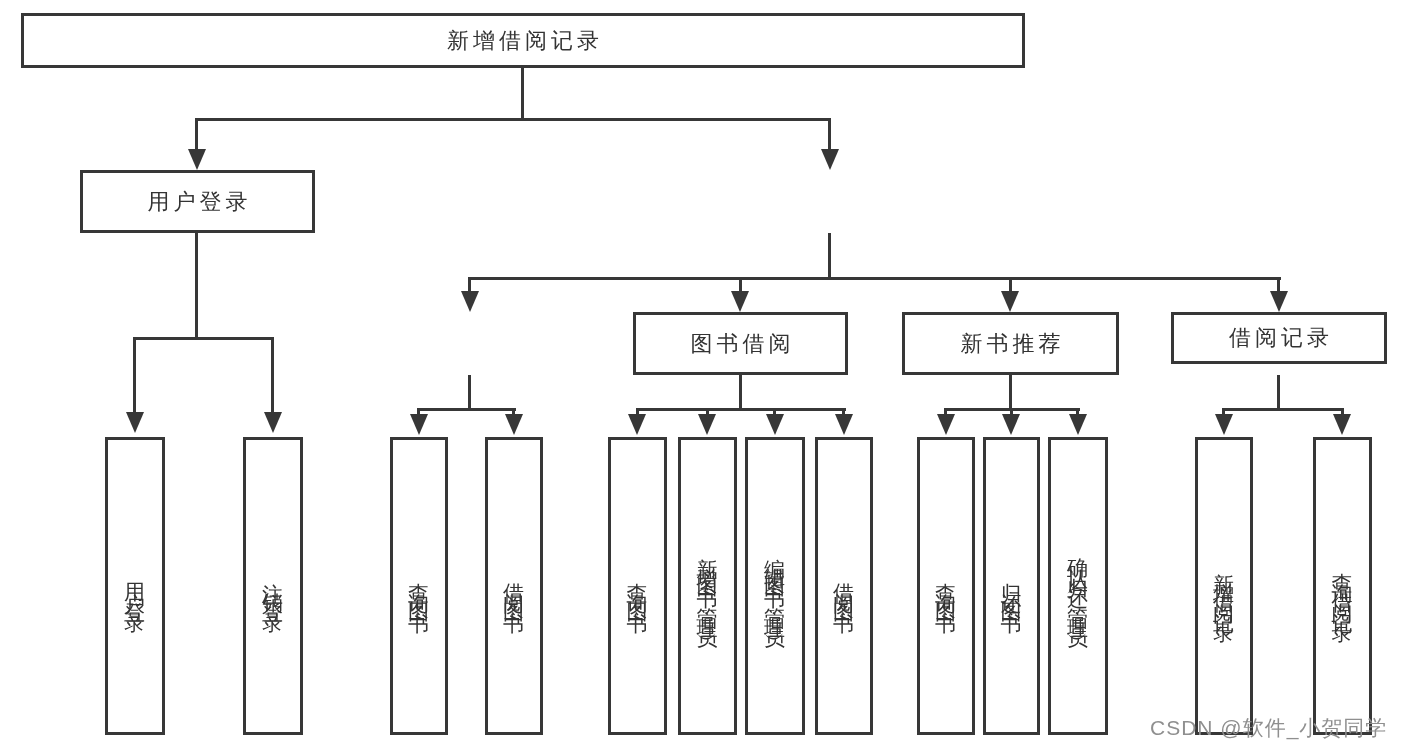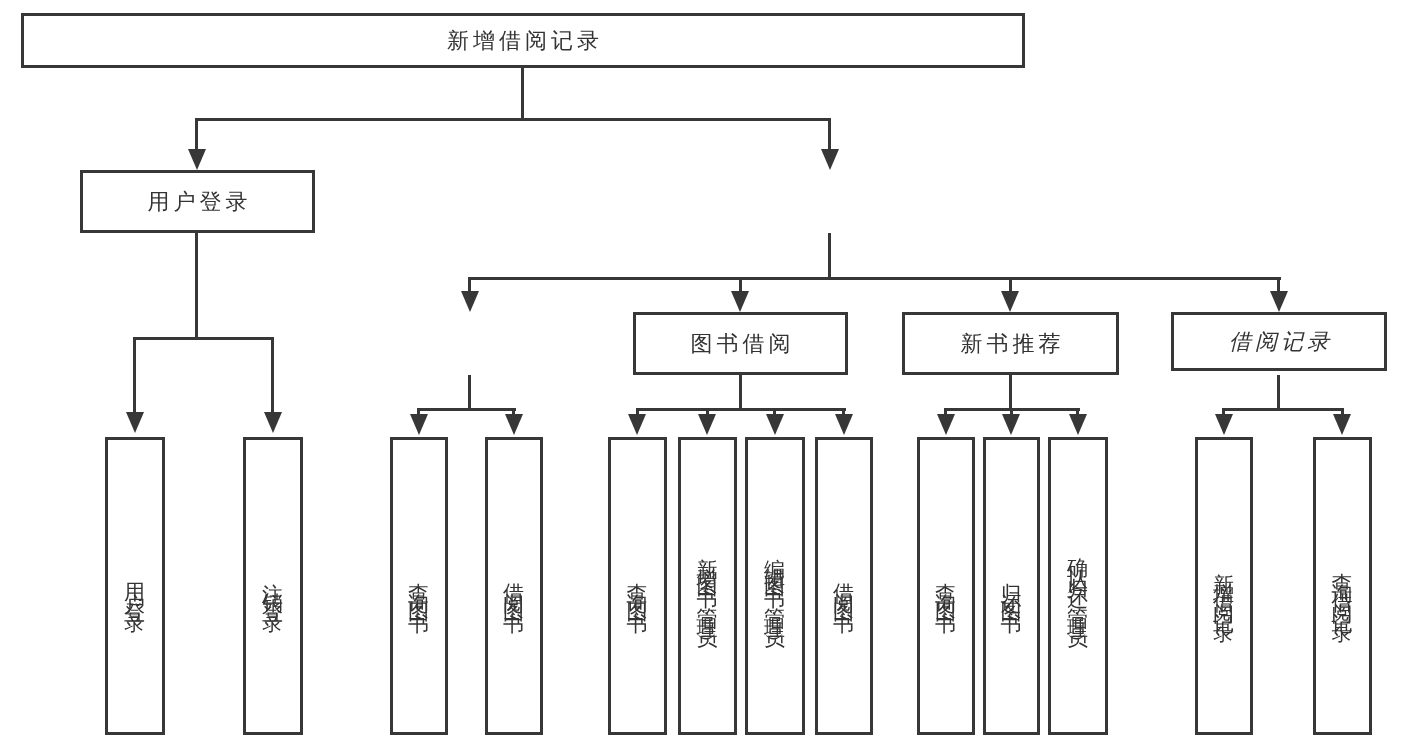--- a/index.html
+++ b/index.html
@@ -65,21 +65,21 @@
   <div class="arrow" style="left:1001px;top:291px;"></div>
   <div class="vline" style="left:1277px;top:277px;height:16px;"></div>
   <div class="arrow" style="left:1270px;top:291px;"></div>
 
   <div class="box" style="left:633px;top:312px;width:215px;height:63px;">
     <span class="hlabel">图书借阅</span>
   </div>
   <div class="box" style="left:902px;top:312px;width:217px;height:63px;">
     <span class="hlabel">新书推荐</span>
   </div>
-  <div class="box" style="left:1171px;top:312px;width:216px;height:59px;font-style:italic;">
+  <div class="box" style="left:1171px;top:312px;width:216px;height:52px;">
     <span class="hlabel">借阅记录</span>
   </div>
 
   <div class="vline" style="left:468px;top:375px;height:33px;"></div>
   <div class="hline" style="left:417px;top:408px;width:99px;"></div>
   <div class="vline" style="left:417px;top:408px;height:8px;"></div>
   <div class="arrow" style="left:410px;top:414px;"></div>
   <div class="vline" style="left:512px;top:408px;height:8px;"></div>
   <div class="arrow" style="left:505px;top:414px;"></div>
 
@@ -147,14 +147,15 @@
     <span class="vtext">确认归还（管理员）</span>
   </div>
 
   <div class="box vbox" style="left:1195px;top:437px;width:58px;height:298px;">
     <span class="vtext">新增借阅记录</span>
   </div>
   <div class="box vbox" style="left:1313px;top:437px;width:59px;height:298px;">
     <span class="vtext">查询借阅记录</span>
   </div>
 
+  <div class="watermark">CSDN @软件_小贺同学</div>
 
 </div>
 
 </body></html>

